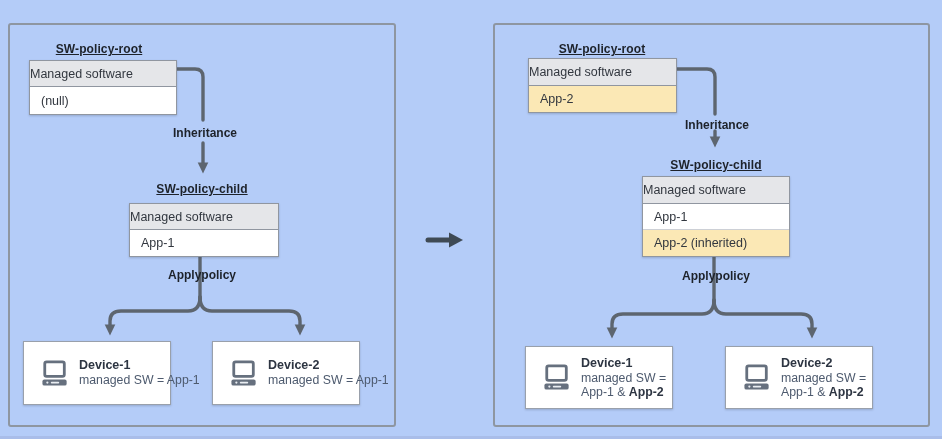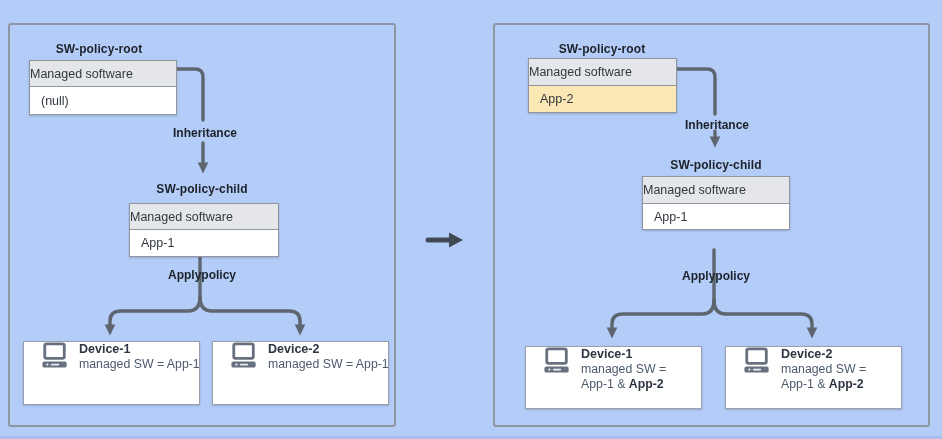--- a/index.html
+++ b/index.html
@@ -20,21 +20,21 @@
     border:2px solid var(--panel-border);
     border-radius:3px;
     box-sizing:border-box;
     background:transparent;
   }
   .panel-before{left:8px;width:388px;}
   .panel-after{left:493px;width:437px;}
   .node-title{
     position:absolute;transform:translateX(-50%);
     font-size:12px;font-weight:bold;color:var(--title-text);
-    white-space:nowrap;letter-spacing:.1px;
+    white-space:nowrap;letter-spacing:.1px;text-decoration:underline;
   }
   .conn-label{
     position:absolute;transform:translateX(-50%);
     font-size:12px;font-weight:bold;color:var(--title-text);
     white-space:nowrap;
   }
   .apply-label{display:flex;gap:0;}
   .dtable{
     position:absolute;
     border:1px solid var(--table-border);
@@ -50,26 +50,26 @@
   }
   .trow{
     height:26px;display:flex;align-items:center;
     padding-left:11px;
     background:var(--row-white);
     font-size:12.5px;color:var(--body-text);
   }
   .trow + .trow{border-top:1px solid var(--row-sep);}
   .trow.hl{background:var(--row-yellow);}
   .device{
-    position:absolute;width:177px;
+    position:absolute;width:148px;
     background:var(--row-white);
     border:1px solid var(--box-border);
     box-sizing:border-box;
     box-shadow:0 1px 2px rgba(70,80,100,.28);
-    display:flex;gap:10px;
+    display:flex;align-items:center;gap:10px;
     padding-left:17px;
   }
   .dev-icon{flex:0 0 auto;}
   .icon-stroke{stroke:var(--device-icon);fill:#ffffff;}
   .icon-fill{fill:var(--device-icon);}
   .icon-mark{fill:#e9edf2;}
   .dev-text{display:flex;flex-direction:column;}
   .dev-name{font-size:12.5px;font-weight:bold;color:var(--device-name-text);line-height:15px;}
   .dev-line{font-size:12.3px;color:var(--device-text);line-height:14.5px;white-space:nowrap;}
   .dev-line b{color:var(--device-name-text);}
@@ -166,20 +166,21 @@
       <div class="trow hl">App-2</div>
     </div>
 
     <div class="conn-label" style="left:222px;top:93px;">Inheritance</div>
 
     <div class="node-title" style="left:221px;top:133px;">SW-policy-child</div>
 
     <div class="dtable" style="left:147px;top:151px;width:148px;">
       <div class="thead" style="height:26px;">Managed software</div>
       <div class="trow" style="height:25px;">App-1</div>
+      <div class="trow hl">App-2 (inherited)</div>
     </div>
 
     <div class="conn-label apply-label" style="left:221px;top:244px;">
       <span>Apply</span>
       <span>policy</span>
     </div>
 
     <div class="device" style="left:30px;top:321px;height:63px;">
       <svg class="dev-icon" width="28" height="27" viewBox="0 0 30 29">
         <rect class="icon-stroke" x="4" y="2" width="21" height="15.5" rx="2" stroke-width="3"></rect>

